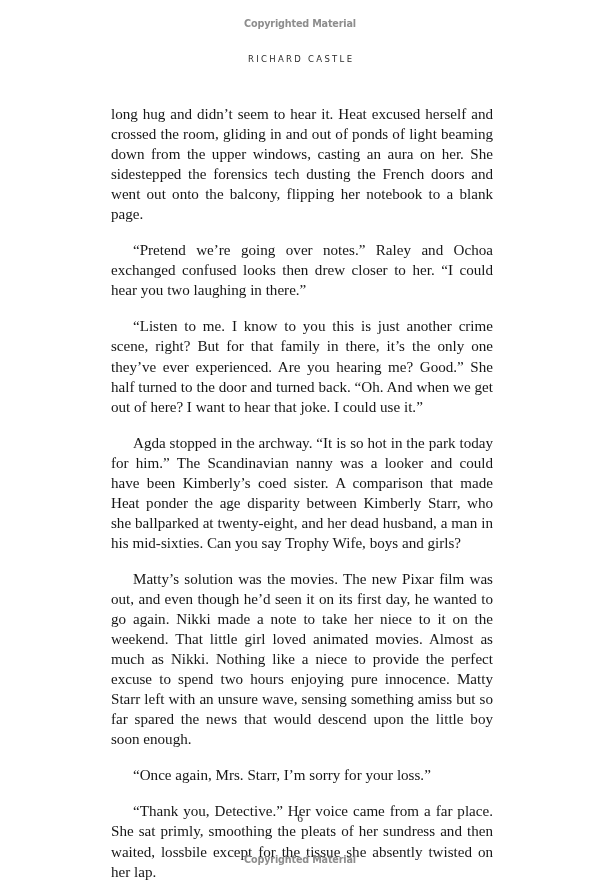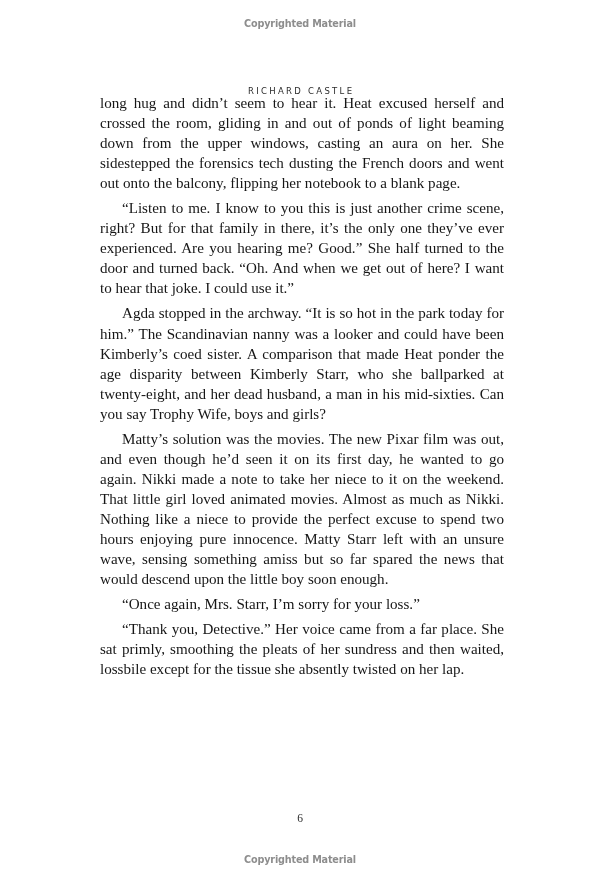--- a/index.html
+++ b/index.html
@@ -48,39 +48,38 @@
     left: 0;
     top: 54px;
     width: 600px;
     text-align: center;
     font-family: "DejaVu Sans", "Liberation Sans", sans-serif;
     font-size: 8.5px;
     font-weight: 500;
     letter-spacing: 2.3px;
     color: #2b2b2b;
     text-indent: 2.3px;
-    margin-top: 32px;
   }
 
   
   .textblock {
     position: absolute;
     left: 95px;
     top: 88px;
     width: 414px;
     font-size: 15.1px;
     line-height: 20.05px;
     text-align: justify;
     text-justify: inter-word;
     hyphens: manual;
     -webkit-hyphens: manual;
     color: #161616;
   }
   .textblock p {
-    margin: 5px;
+    margin: 16px;
     text-indent: 22px;
   }
   .textblock p.first {
     text-indent: 0;
   }
 
   
   .folio {
     position: absolute;
     left: 0;
@@ -95,20 +94,21 @@
 <body>
 
 <div class="page">
 
   <div class="watermark watermark-top">Copyrighted Material</div>
 
   <div class="running-head">RICHARD CASTLE</div>
 
   <div class="textblock">
     <p class="first">long hug and didn’t seem to hear it. Heat excused herself and crossed the room, gliding in and out of ponds of light beaming down from the upper windows, casting an aura on her. She sidestepped the forensics tech dusting the French doors and went out onto the balcony, flipping her notebook to a blank page.</p>
+    <p>“Pretend we’re going over notes.” Raley and Ochoa exchanged confused looks then drew closer to her. “I could hear you two laughing in there.”</p>
     <p>“Listen to me. I know to you this is just another crime scene, right? But for that family in there, it’s the only one they’ve ever experienced. Are you hearing me? Good.” She half turned to the door and turned back. “Oh. And when we get out of here? I want to hear that joke. I could use it.”</p>
     <p>Agda stopped in the archway. “It is so hot in the park today for him.” The Scandinavian nanny was a looker and could have been Kim­berly’s coed sister. A comparison that made Heat ponder the age dis­parity between Kimberly Starr, who she ballparked at twenty-eight, and her dead husband, a man in his mid-sixties. Can you say Trophy Wife, boys and girls?</p>
     <p>Matty’s solution was the movies. The new Pixar film was out, and even though he’d seen it on its first day, he wanted to go again. Nikki made a note to take her niece to it on the weekend. That little girl loved animated movies. Almost as much as Nikki. Nothing like a niece to pro­vide the perfect excuse to spend two hours enjoying pure innocence. Matty Starr left with an unsure wave, sensing something amiss but so far spared the news that would descend upon the little boy soon enough.</p>
     <p>“Once again, Mrs. Starr, I’m sorry for your loss.”</p>
     <p>“Thank you, Detective.” Her voice came from a far place. She sat primly, smoothing the pleats of her sundress and then waited, loss­bile except for the tissue she absently twisted on her lap.</p>
   </div>
 
   <div class="folio">6</div>
 
   <div class="watermark watermark-bottom">Copyrighted Material</div>

